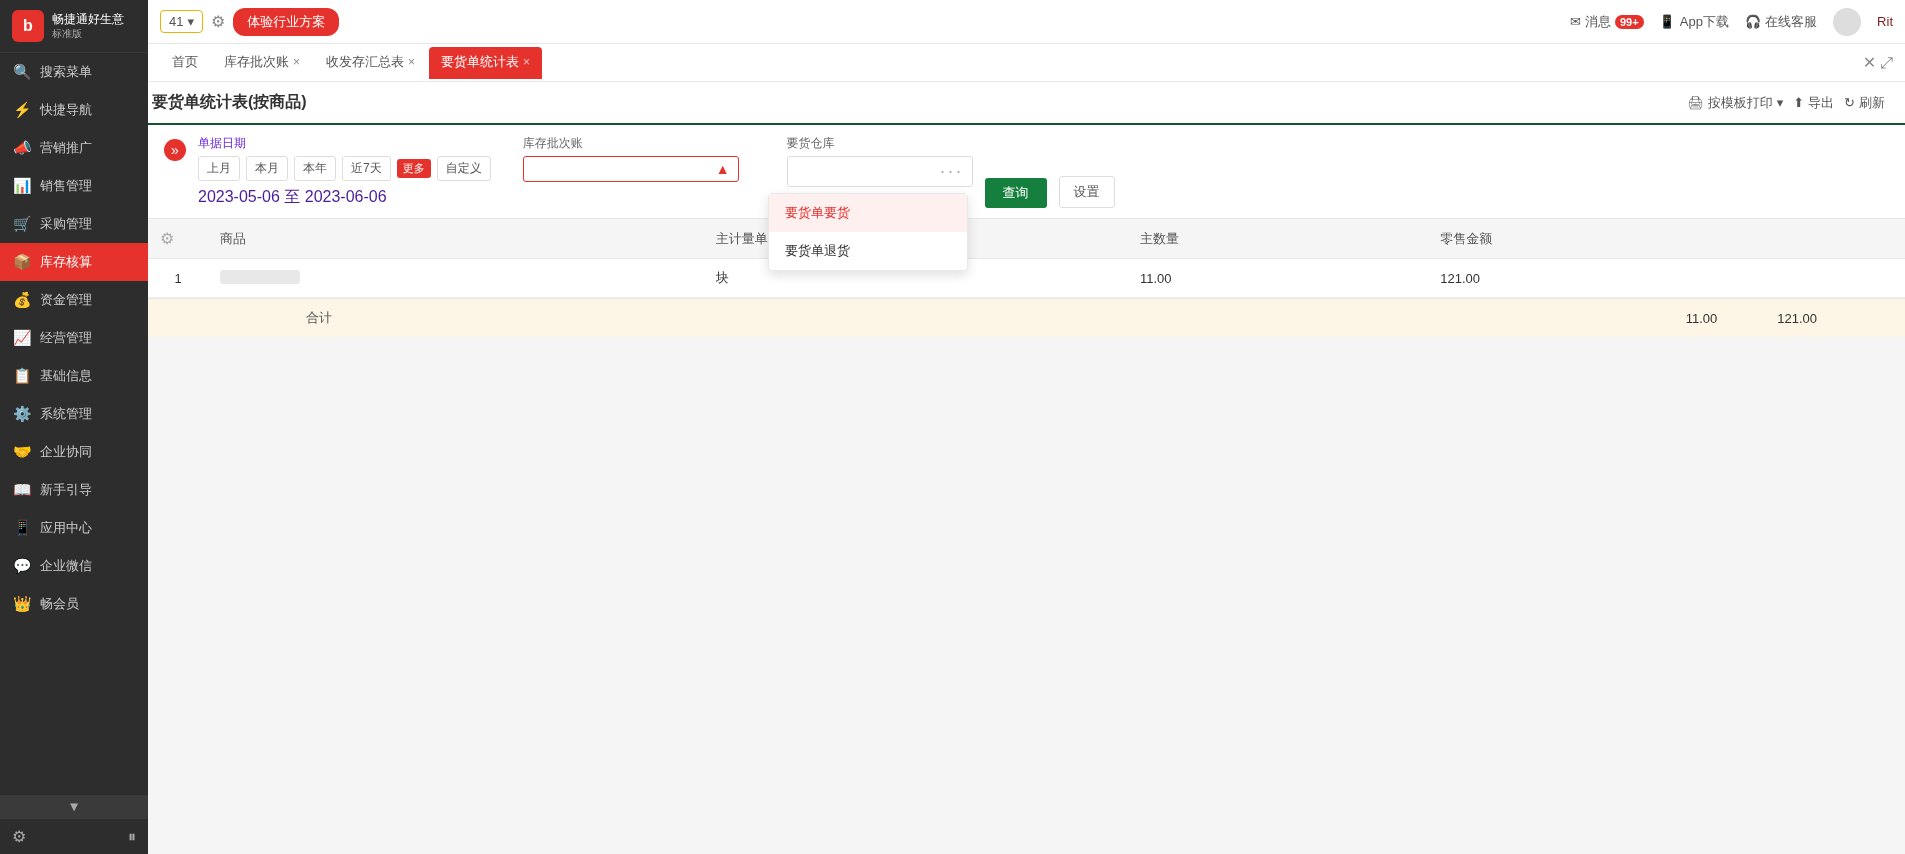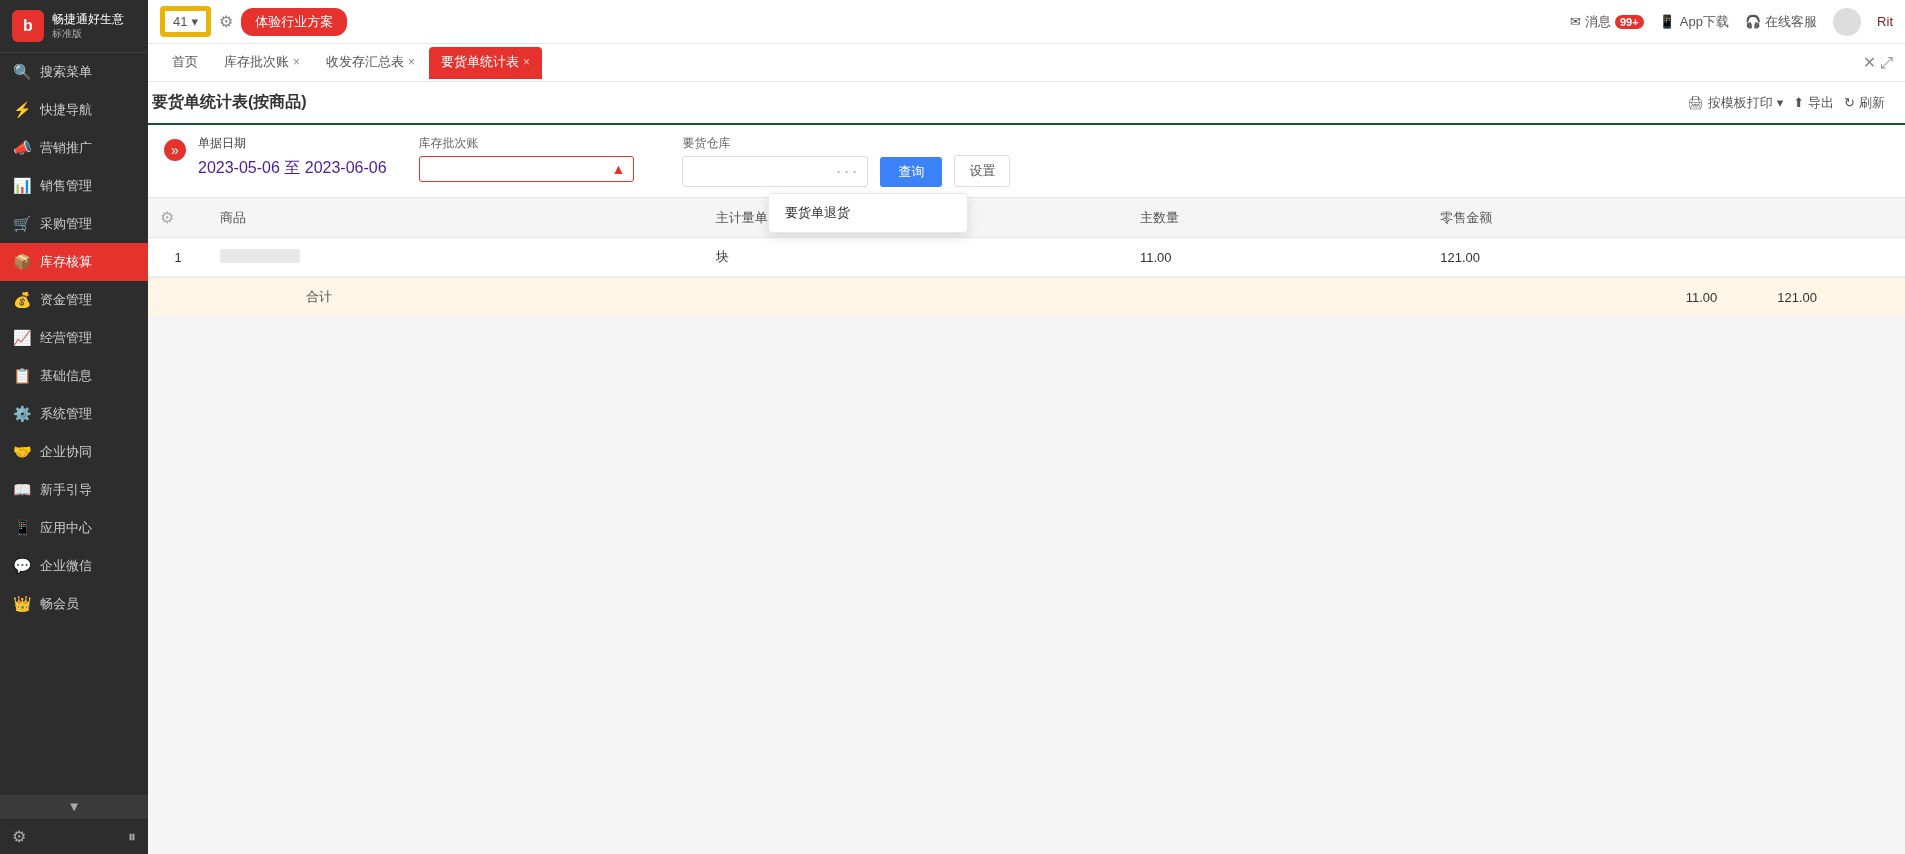--- a/index.html
+++ b/index.html
@@ -67,21 +67,21 @@
       display: flex;
       align-items: center;
       padding: 0 12px;
       border-bottom: 1px solid #e8e8e8;
       gap: 8px;
       flex-shrink: 0;
     }
     .topbar-left { display: flex; align-items: center; gap: 8px; flex: 1; }
     .topbar-dropdown {
       display: flex; align-items: center; gap: 4px;
-      border: 5px solid #eab308; border-radius: 4px;
+      border: 1px solid #eab308; border-radius: 4px;
       padding: 3px 8px; color: #555; cursor: pointer; font-size: 13px;
     }
     .topbar-gear { color: #888; cursor: pointer; font-size: 16px; }
     .topbar-trial-btn {
       background: #e5322d; color: #fff; border: none; border-radius: 12px;
       padding: 5px 14px; cursor: pointer; font-size: 13px;
     }
     .topbar-right { display: flex; align-items: center; gap: 16px; color: #555; }
     .topbar-right-item { display: flex; align-items: center; gap: 4px; cursor: pointer; font-size: 13px; }
     .badge {
@@ -145,21 +145,21 @@
       border-bottom: 1px solid #e8e8e8;
       position: relative;
       flex-shrink: 0;
     }
     .filter-expand-btn {
       width: 22px; height: 22px; background: #e5322d; border-radius: 50%;
       display: flex; align-items: center; justify-content: center;
       color: #fff; cursor: pointer; font-size: 14px; flex-shrink: 0; margin-top: 4px;
     }
     .filter-group { display: flex; flex-direction: column; gap: 4px; }
-    .filter-label { font-size: 12px; color: #404040; }
+    .filter-label { font-size: 12px; color: #6d28d9; }
     .filter-date-row { display: flex; align-items: center; gap: 6px; flex-wrap: wrap; }
     .filter-date-btn {
       padding: 3px 8px; border: 1px solid #ddd; border-radius: 3px;
       background: #fff; cursor: pointer; font-size: 12px; color: #555;
     }
     .filter-date-badge {
       background: #e5322d; color: #fff; border-radius: 3px;
       padding: 2px 6px; font-size: 11px; cursor: pointer;
     }
     .filter-date-range { font-size: 16px; color: #4c1d95; margin-top: 2px; }
@@ -184,21 +184,21 @@
       border: 1px solid #ddd; border-radius: 3px;
       padding: 4px 8px; min-width: 180px; cursor: pointer;
       background: #fff;
     }
     .filter-warehouse-select input {
       border: none; outline: none; flex: 1; font-size: 13px; color: #999;
       background: transparent;
     }
     .filter-dots { color: #aaa; cursor: pointer; font-size: 18px; letter-spacing: 2px; }
     .filter-query-btn {
-      background: #3b82f6; color: #fff; border: none; border-radius: 3px;
+      background: #15803d; color: #fff; border: none; border-radius: 3px;
       padding: 6px 18px; cursor: pointer; font-size: 13px; align-self: flex-end;
     }
     .filter-settings-btn {
       background: #fff; color: #555; border: 1px solid #ddd; border-radius: 3px;
       padding: 6px 14px; cursor: pointer; font-size: 13px; align-self: flex-end;
     }
 
     
     .dropdown-overlay {
       position: absolute;
@@ -404,20 +404,28 @@
         </div>
       </div>
     </div>
 
     <div class="filter-area">
       <div class="filter-expand-btn">
         <span>»</span>
       </div>
       <div class="filter-group">
         <div class="filter-label">单据日期</div>
+        <div class="filter-date-row">
+          <button class="filter-date-btn">上月</button>
+          <button class="filter-date-btn">本月</button>
+          <button class="filter-date-btn">本年</button>
+          <button class="filter-date-btn">近7天</button>
+          <span class="filter-date-badge">更多</span>
+          <button class="filter-date-btn">自定义</button>
+        </div>
         <div class="filter-date-range">2023-05-06 至 2023-06-06</div>
       </div>
 
       <div class="filter-type-group" style="margin-left: 20px;">
         <div class="filter-type-label">库存批次账</div>
         <div class="filter-type-select">
           <input type="text" value="" style="width: 180px;">
           <span class="filter-chevron">▲</span>
         </div>
       </div>
@@ -427,20 +435,23 @@
         <div class="filter-warehouse-select">
           <input type="text" placeholder="" style="width: 140px;">
           <span class="filter-dots">···</span>
         </div>
       </div>
 
       <button class="filter-query-btn">查询</button>
       <button class="filter-settings-btn">设置</button>
 
       <div class="dropdown-overlay">
+        <div class="dropdown-item selected">
+          <span>要货单要货</span>
+        </div>
         <div class="dropdown-item">
           <span>要货单退货</span>
         </div>
       </div>
     </div>
 
     <div class="table-wrapper">
       <table>
         <thead>
           <tr>

